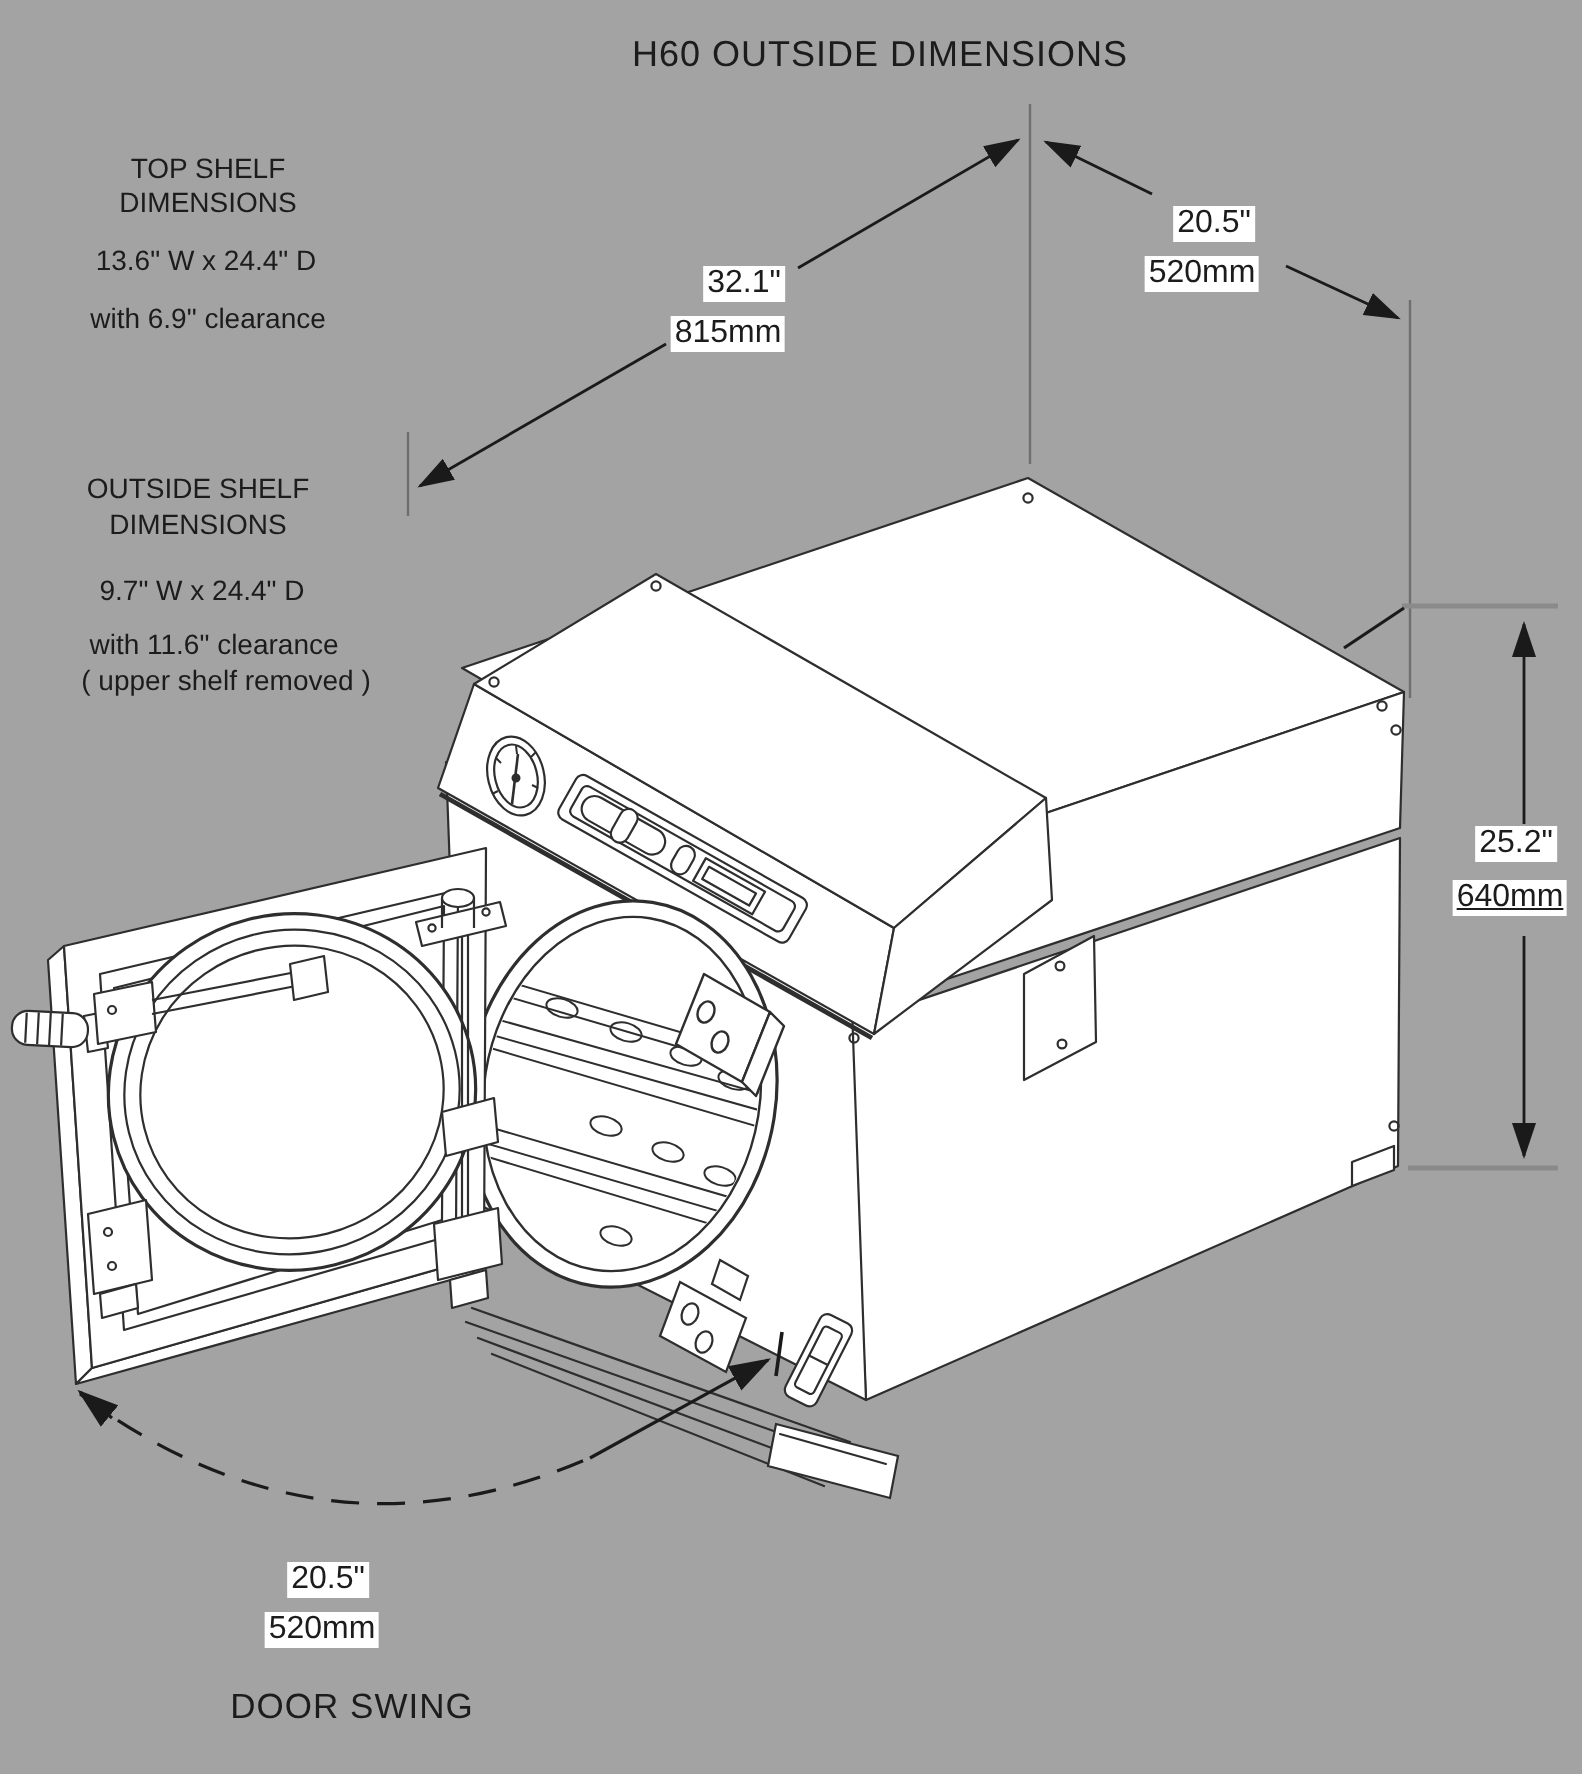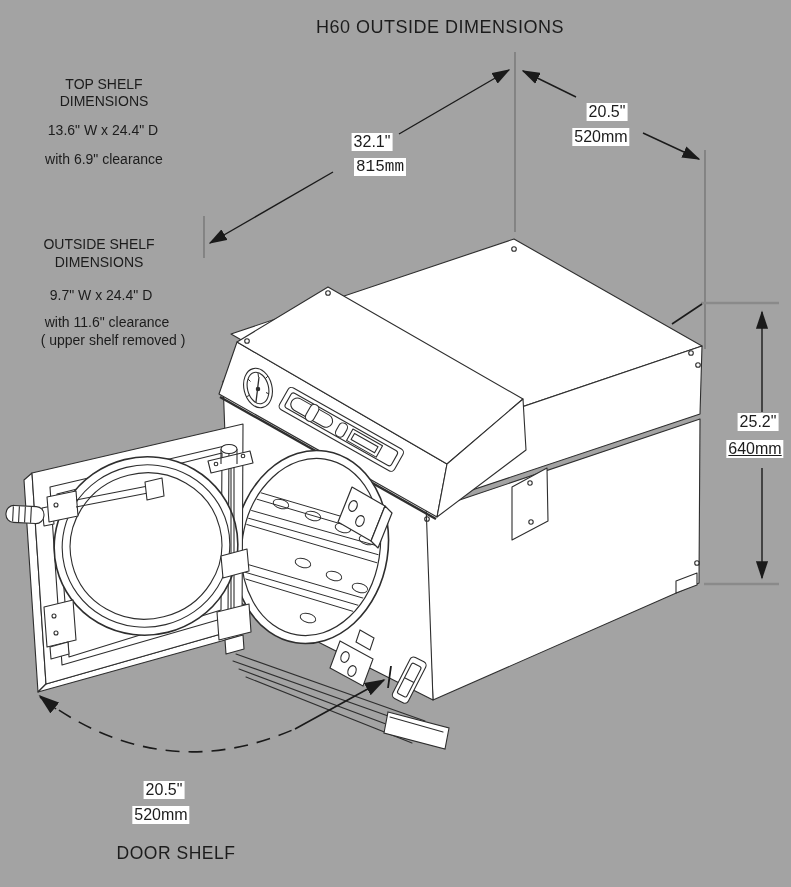--- a/index.html
+++ b/index.html
@@ -212,25 +212,25 @@
 <div class="lbl note" style="left:103px;top:122px;">13.6" W x 24.4" D</div>
 <div class="lbl note" style="left:104px;top:151px;">with 6.9" clearance</div>
 
 <div class="lbl note" style="left:99px;top:236px;">OUTSIDE SHELF</div>
 <div class="lbl note" style="left:99px;top:254px;">DIMENSIONS</div>
 <div class="lbl note" style="left:101px;top:287px;">9.7" W x 24.4" D</div>
 <div class="lbl note" style="left:107px;top:314px;">with 11.6" clearance</div>
 <div class="lbl note" style="left:113px;top:332px;">( upper shelf removed )</div>
 
 <div class="lbl dim" style="left:372px;top:133px;">32.1"</div>
-<div class="lbl dim" style="left:380px;top:158px;font-family:Liberation Mono, monospace;">815mm</div>
+<div class="lbl dim" style="left:364px;top:158px;">815mm</div>
 
 <div class="lbl dim" style="left:607px;top:103px;">20.5"</div>
 <div class="lbl dim" style="left:601px;top:128px;">520mm</div>
 
 <div class="lbl dim" style="left:758px;top:413px;">25.2"</div>
 <div class="lbl dim" style="left:755px;top:440px;text-decoration:underline;">640mm</div>
 
 <div class="lbl dim" style="left:164px;top:781px;">20.5"</div>
 <div class="lbl dim" style="left:161px;top:806px;">520mm</div>
-<div class="lbl swing" style="left:176px;top:843px;">DOOR SHELF</div>
+<div class="lbl swing" style="left:176px;top:843px;">DOOR SWING</div>
 
 </div>
 
 </body></html>

